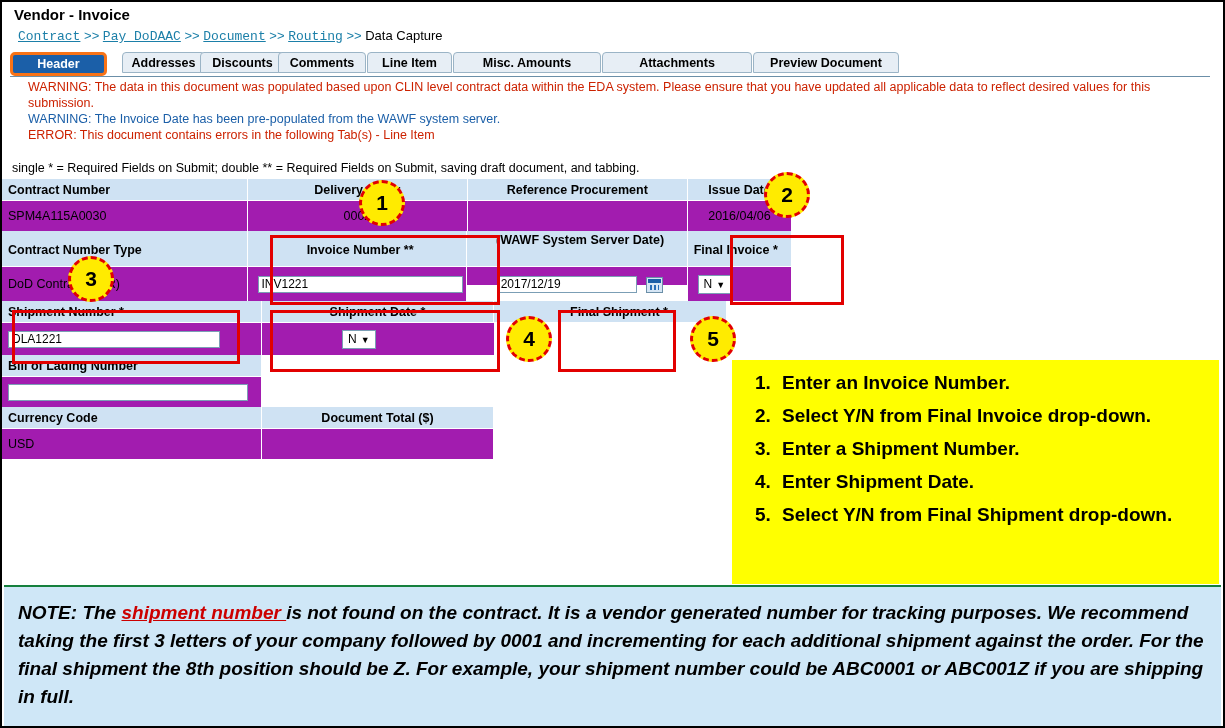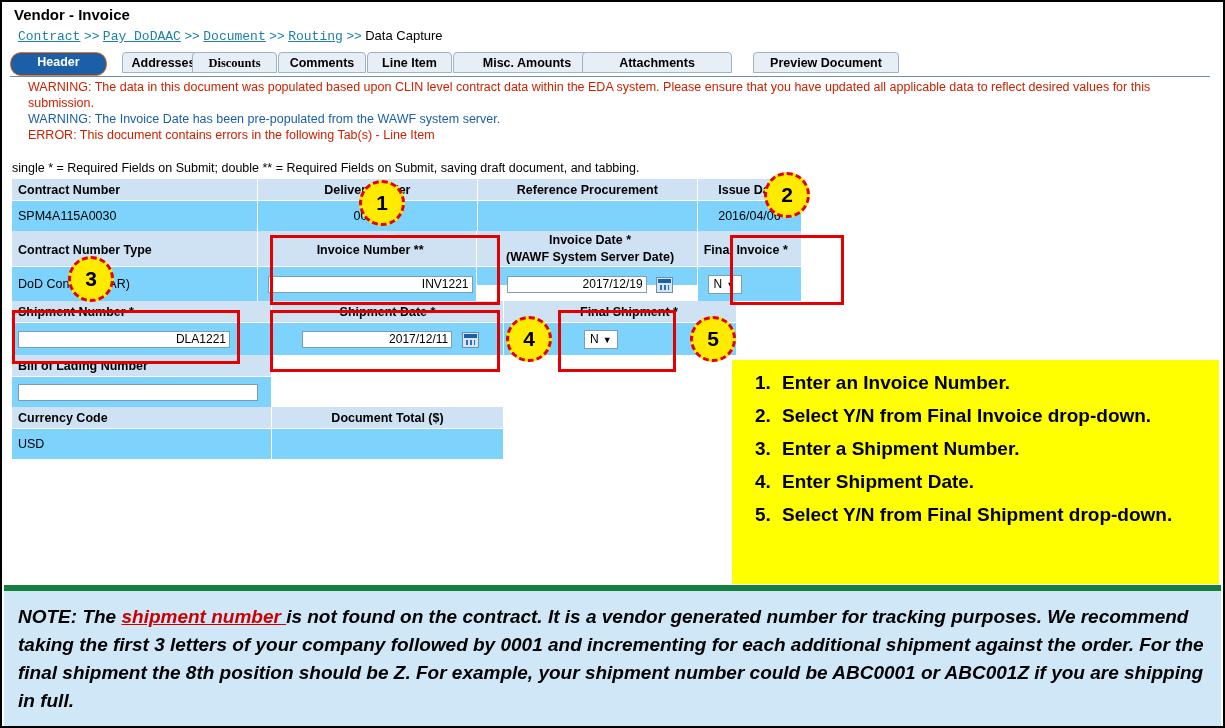--- a/index.html
+++ b/index.html
@@ -64,22 +64,22 @@
     font-weight: bold;
     color: #000000;
     background: #e7eef5;
     border: 1px solid #9bb4c6;
     border-radius: 4px 4px 0 0;
     box-sizing: border-box;
   }
   .tab.active {
     background: #1b5fa8;
     color: #ffffff;
-    border: 1px solid #f97316;
-    border-radius: 11px;
+    border: 3px solid #f97316;
+    border-radius: 5px;
     height: 24px;
     line-height: 19px;
   }
 
   
   .messages {
     margin: 2px 0 0 0;
     padding: 0 10px 0 26px;
   }
   .msg {
@@ -92,21 +92,20 @@
 
   .reqnote {
     font-size: 12.5px;
     color: #000000;
     padding: 18px 11px 4px 10px;
   }
 
   
   .formarea {
     position: relative;
-    margin-left: 10px;
     width: 790px;
   }
   .row {
     display: flex;
     width: 100%;
   }
   .cell {
     box-sizing: border-box;
     border-right: 1px solid #ffffff;
   }
@@ -122,21 +121,21 @@
     box-sizing: border-box;
   }
   .hdr.center { text-align: center; padding-left: 0; }
   .hdr.two {
     height: 36px;
     line-height: 17px;
     padding-top: 1px;
     text-align: center;
   }
   .val {
-    background: #7dd3fc;
+    background: #a21caf;
     font-size: 12.5px;
     color: #000000;
     height: 30px;
     line-height: 30px;
     padding-left: 6px;
     box-sizing: border-box;
   }
   .val.center { text-align: center; padding-left: 0; }
   .w260 { width: 260px; }
   .w232 { width: 232px; }
@@ -145,21 +144,20 @@
 
   input.tbox {
     font-family: "Liberation Sans", sans-serif;
     font-size: 12px;
     color: #000000;
     border: 1px solid #7b9eb5;
     background: #ffffff;
     height: 17px;
     box-sizing: border-box;
     padding: 1px 3px;
-    text-align: right;
   }
   .sel {
     display: inline-block;
     border: 1px solid #7b9eb5;
     background: #ffffff;
     font-size: 12px;
     height: 19px;
     line-height: 17px;
     box-sizing: border-box;
     padding: 0 3px 0 5px;
@@ -242,21 +240,21 @@
   }
 
   
   .note {
     position: absolute;
     left: 2px;
     top: 583px;
     width: 1217px;
     height: 141px;
     background: #cfe7f7;
-    border-top: 6px solid #15803d;
+    border-top: 2px solid #15803d;
     box-sizing: border-box;
     padding: 12px 14px 0 14px;
   }
   .note p {
     margin: 0;
     font-size: 19px;
     font-style: italic;
     font-weight: bold;
     line-height: 28px;
     color: #000000;
@@ -281,25 +279,25 @@
     <a href="#">Document</a>
     <span class="sep">&gt;&gt;</span>
     <a href="#">Routing</a>
     <span class="sep">&gt;&gt;</span>
     <span class="current">Data Capture</span>
   </div>
 
   <div class="tabbar">
     <div class="tab active" style="left:0px;width:97px;">Header</div>
     <div class="tab" style="left:112px;width:83px;">Addresses</div>
-    <div class="tab" style="left:182px;width:85px;font-family:Liberation Serif, serif;">Discounts</div>
+    <div class="tab" style="left:190px;width:85px;">Discounts</div>
     <div class="tab" style="left:268px;width:88px;">Comments</div>
     <div class="tab" style="left:357px;width:85px;">Line Item</div>
     <div class="tab" style="left:443px;width:148px;">Misc. Amounts</div>
-    <div class="tab" style="left:572px;width:150px;">Attachments</div>
+    <div class="tab" style="left:592px;width:150px;">Attachments</div>
     <div class="tab" style="left:743px;width:146px;">Preview Document</div>
   </div>
 
   <div class="messages">
     <div class="msg warn">WARNING: The data in this document was populated based upon CLIN level contract data within the EDA system. Please ensure that you have updated all applicable data to reflect desired values for this submission.</div>
     <div class="msg warn2">WARNING: The Invoice Date has been pre-populated from the WAWF system server.</div>
     <div class="msg err">ERROR: This document contains errors in the following Tab(s) - Line Item</div>
   </div>
 
   <div class="reqnote">single * = Required Fields on Submit; double ** = Required Fields on Submit, saving draft document, and tabbing.</div>
@@ -316,21 +314,20 @@
       <div class="cell val w260">SPM4A115A0030</div>
       <div class="cell val center w232">0002</div>
       <div class="cell val center w233"></div>
       <div class="cell val center w110">2016/04/06</div>
     </div>
 
     <div class="row">
       <div class="cell hdr two w260" style="text-align:left;padding-left:6px;line-height:36px;">Contract Number Type</div>
       <div class="cell hdr two w232" style="line-height:36px;">Invoice Number **</div>
       <div class="cell hdr two w233">
-        <div>Invoice Date *</div>
         <div>(WAWF System Server Date)</div>
       </div>
       <div class="cell hdr two w110" style="line-height:36px;text-align:left;padding-left:6px;">Final Invoice *</div>
     </div>
     <div class="row">
       <div class="cell val w260" style="height:34px;line-height:34px;">DoD Contract (FAR)</div>
       <div class="cell val w232" style="height:34px;line-height:34px;text-align:center;">
         <input class="tbox" style="width: 205px;" value="INV1221">
       </div>
       <div class="cell val w233" style="height:18px;line-height:34px;text-align:center;">
@@ -343,24 +340,20 @@
     </div>
 
     <div class="row">
       <div class="cell hdr w260">Shipment Number *</div>
       <div class="cell hdr center w232">Shipment Date *</div>
       <div class="cell hdr w233" style="padding-left:76px;">Final Shipment *</div>
     </div>
     <div class="row">
       <div class="cell val w260" style="height:32px;line-height:32px;">
         <input class="tbox" style="width: 212px;" value="DLA1221">
-      </div>
-      <div class="cell val w232" style="height:32px;line-height:32px;text-align:center;">
-        <input class="tbox" style="width: 150px;" value="2017/12/11">
-        <span class="calicon"></span>
       </div>
       <div class="cell val w233" style="height:32px;line-height:32px;padding-left:80px;">
         <span class="sel"><span>N</span><span class="arrow">▼</span></span>
       </div>
     </div>
 
     <div class="row">
       <div class="cell hdr w260">Bill of Lading Number</div>
     </div>
     <div class="row">

